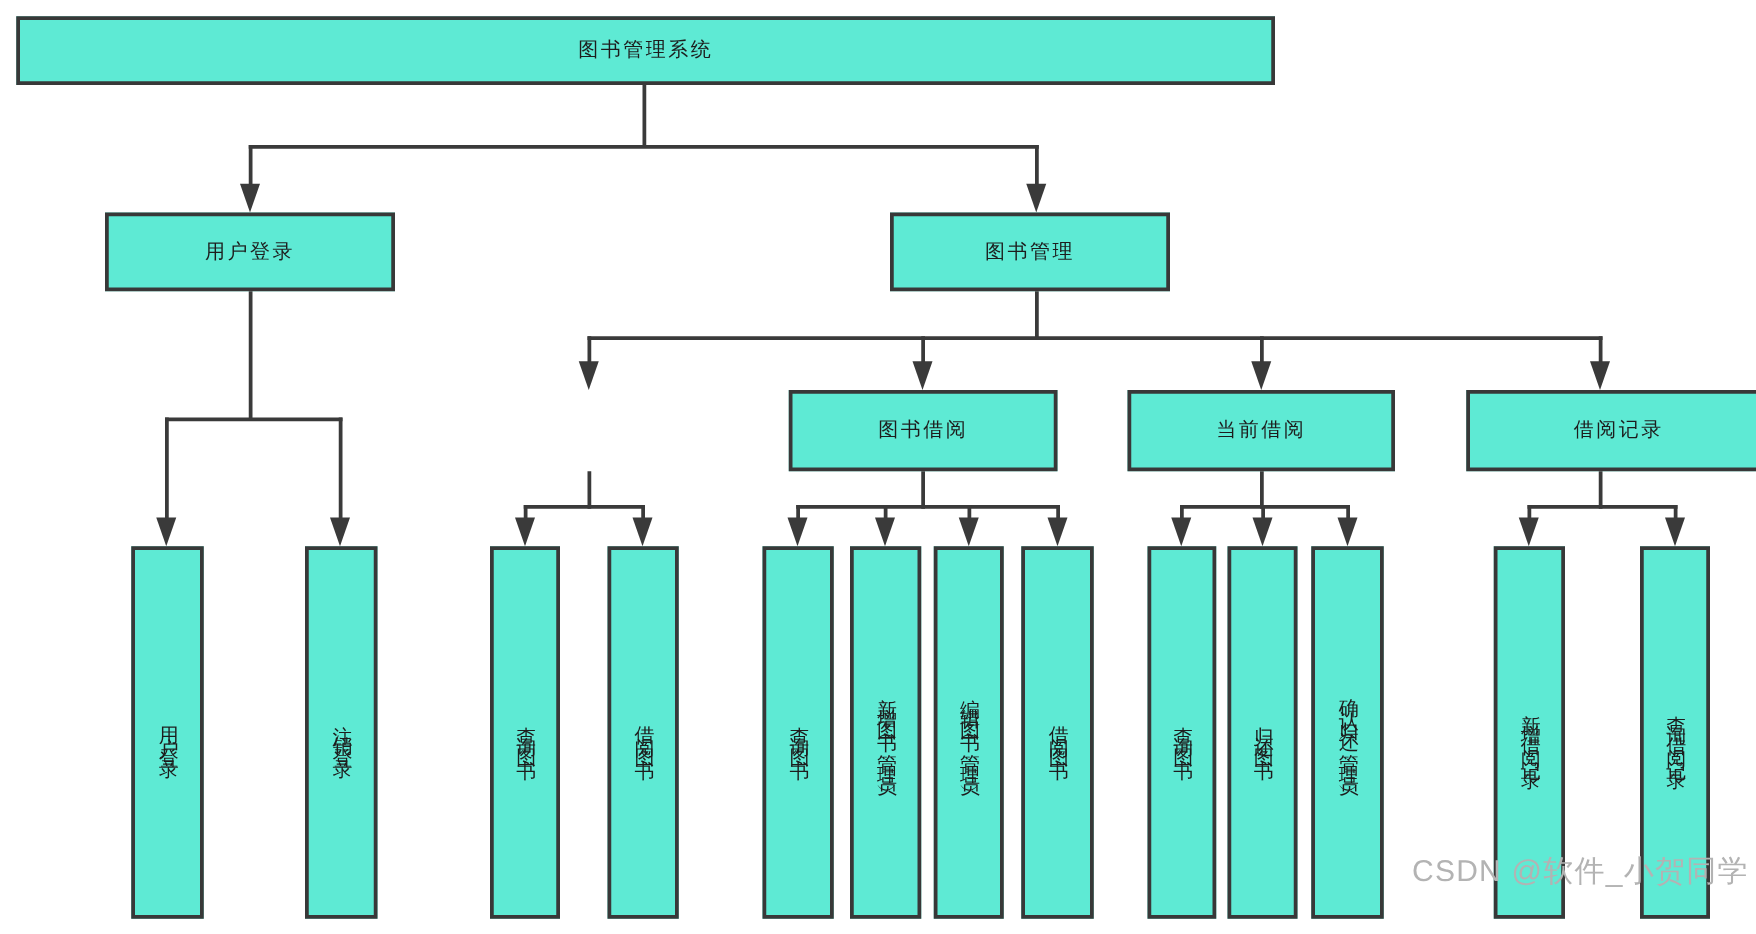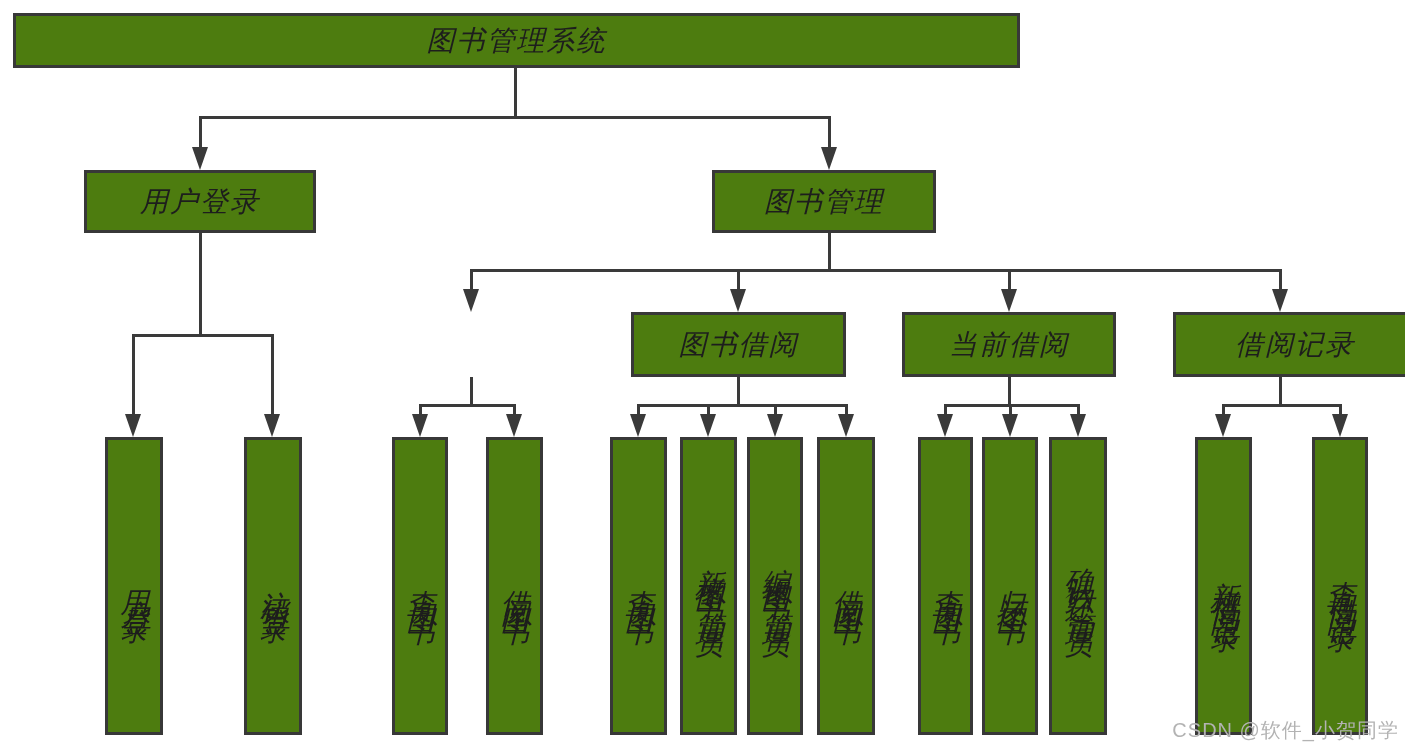--- a/index.html
+++ b/index.html
@@ -13,49 +13,48 @@
     position:relative;
     width:1405px;height:747px;
     background:#ffffff;
     font-family:"Liberation Sans","DejaVu Sans",sans-serif;
     overflow:hidden;
   }
   .box{
     position:absolute;
     box-sizing:border-box;
     border:3px solid var(--border);
-    background:#4d7c0f;
+    background:#5eead4;
     display:flex;
     align-items:center;
     justify-content:center;
-    font-size:28px;
+    font-size:16px;
     color:var(--text);
     letter-spacing:2px;
     white-space:nowrap;
-    font-style:italic;
   }
   .vbox{
     writing-mode:vertical-lr;
     text-orientation:mixed;
     letter-spacing:9px;
     white-space:normal;
     line-height:1;
   }
   .vline{position:absolute;width:3px;background:var(--line);}
   .hline{position:absolute;height:3px;background:var(--line);}
   .arrowhead{
     position:absolute;width:0;height:0;
     border-left:8px solid transparent;
     border-right:8px solid transparent;
     border-top:23px solid var(--line);
   }
   .watermark{
     position:absolute;
-    top:716px;right:6px;
-    font-size:20px;
+    top:683px;right:6px;
+    font-size:24px;
     line-height:29px;
     color:var(--wm);
     letter-spacing:1px;
     z-index:5;
   }
 </style>
 </head>
 <body>
 
 <div class="stage">

